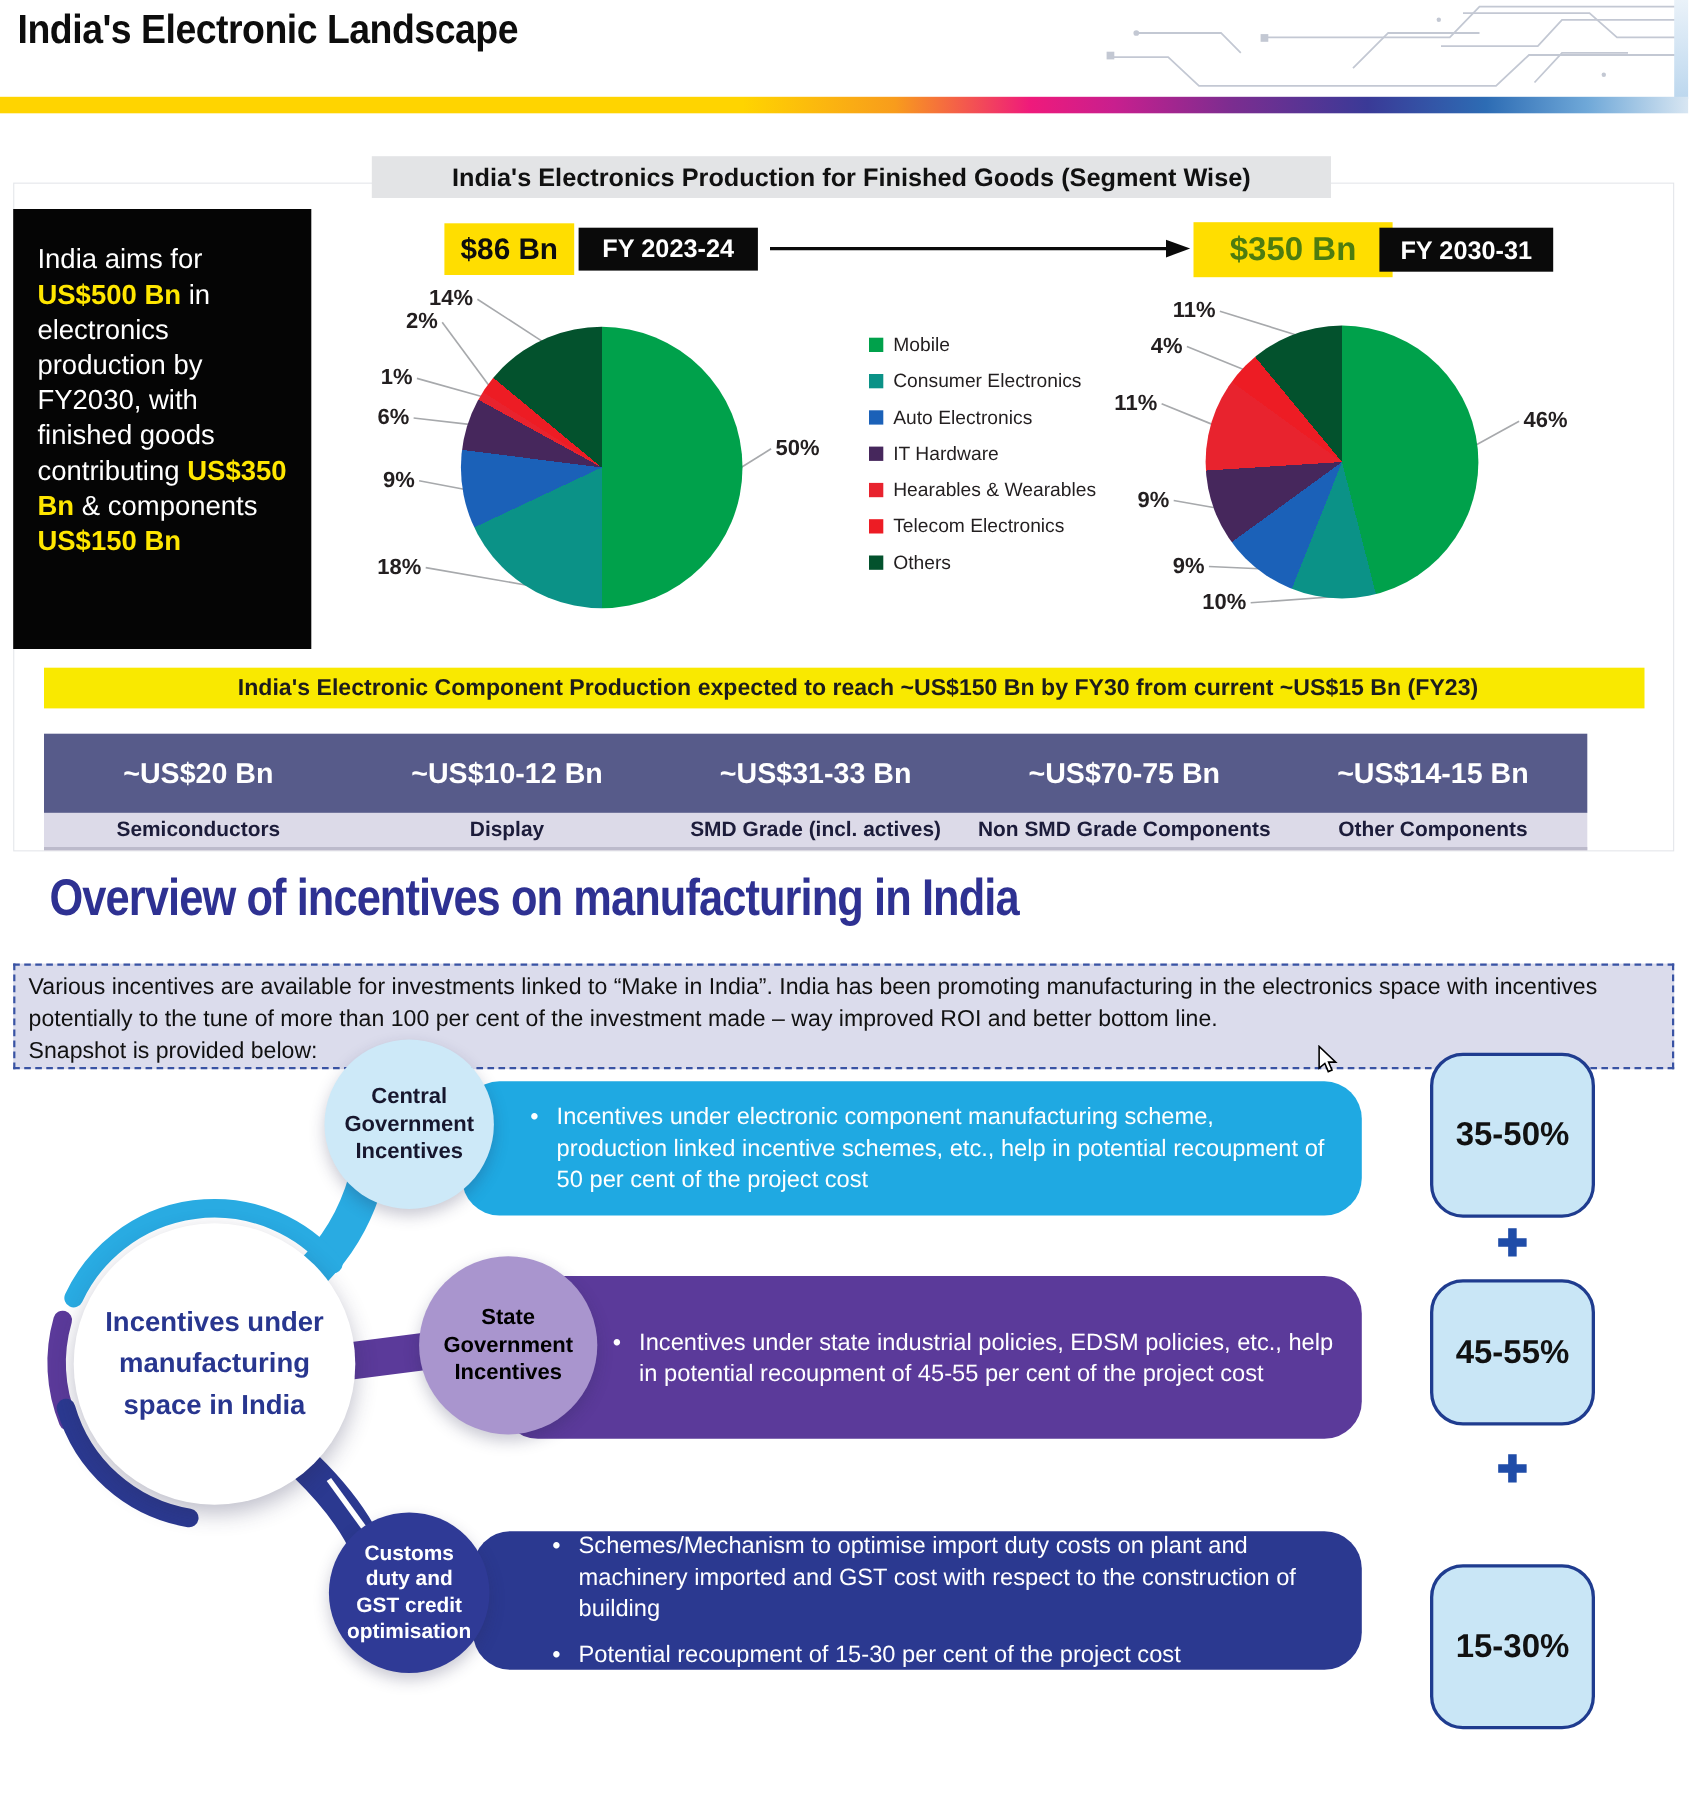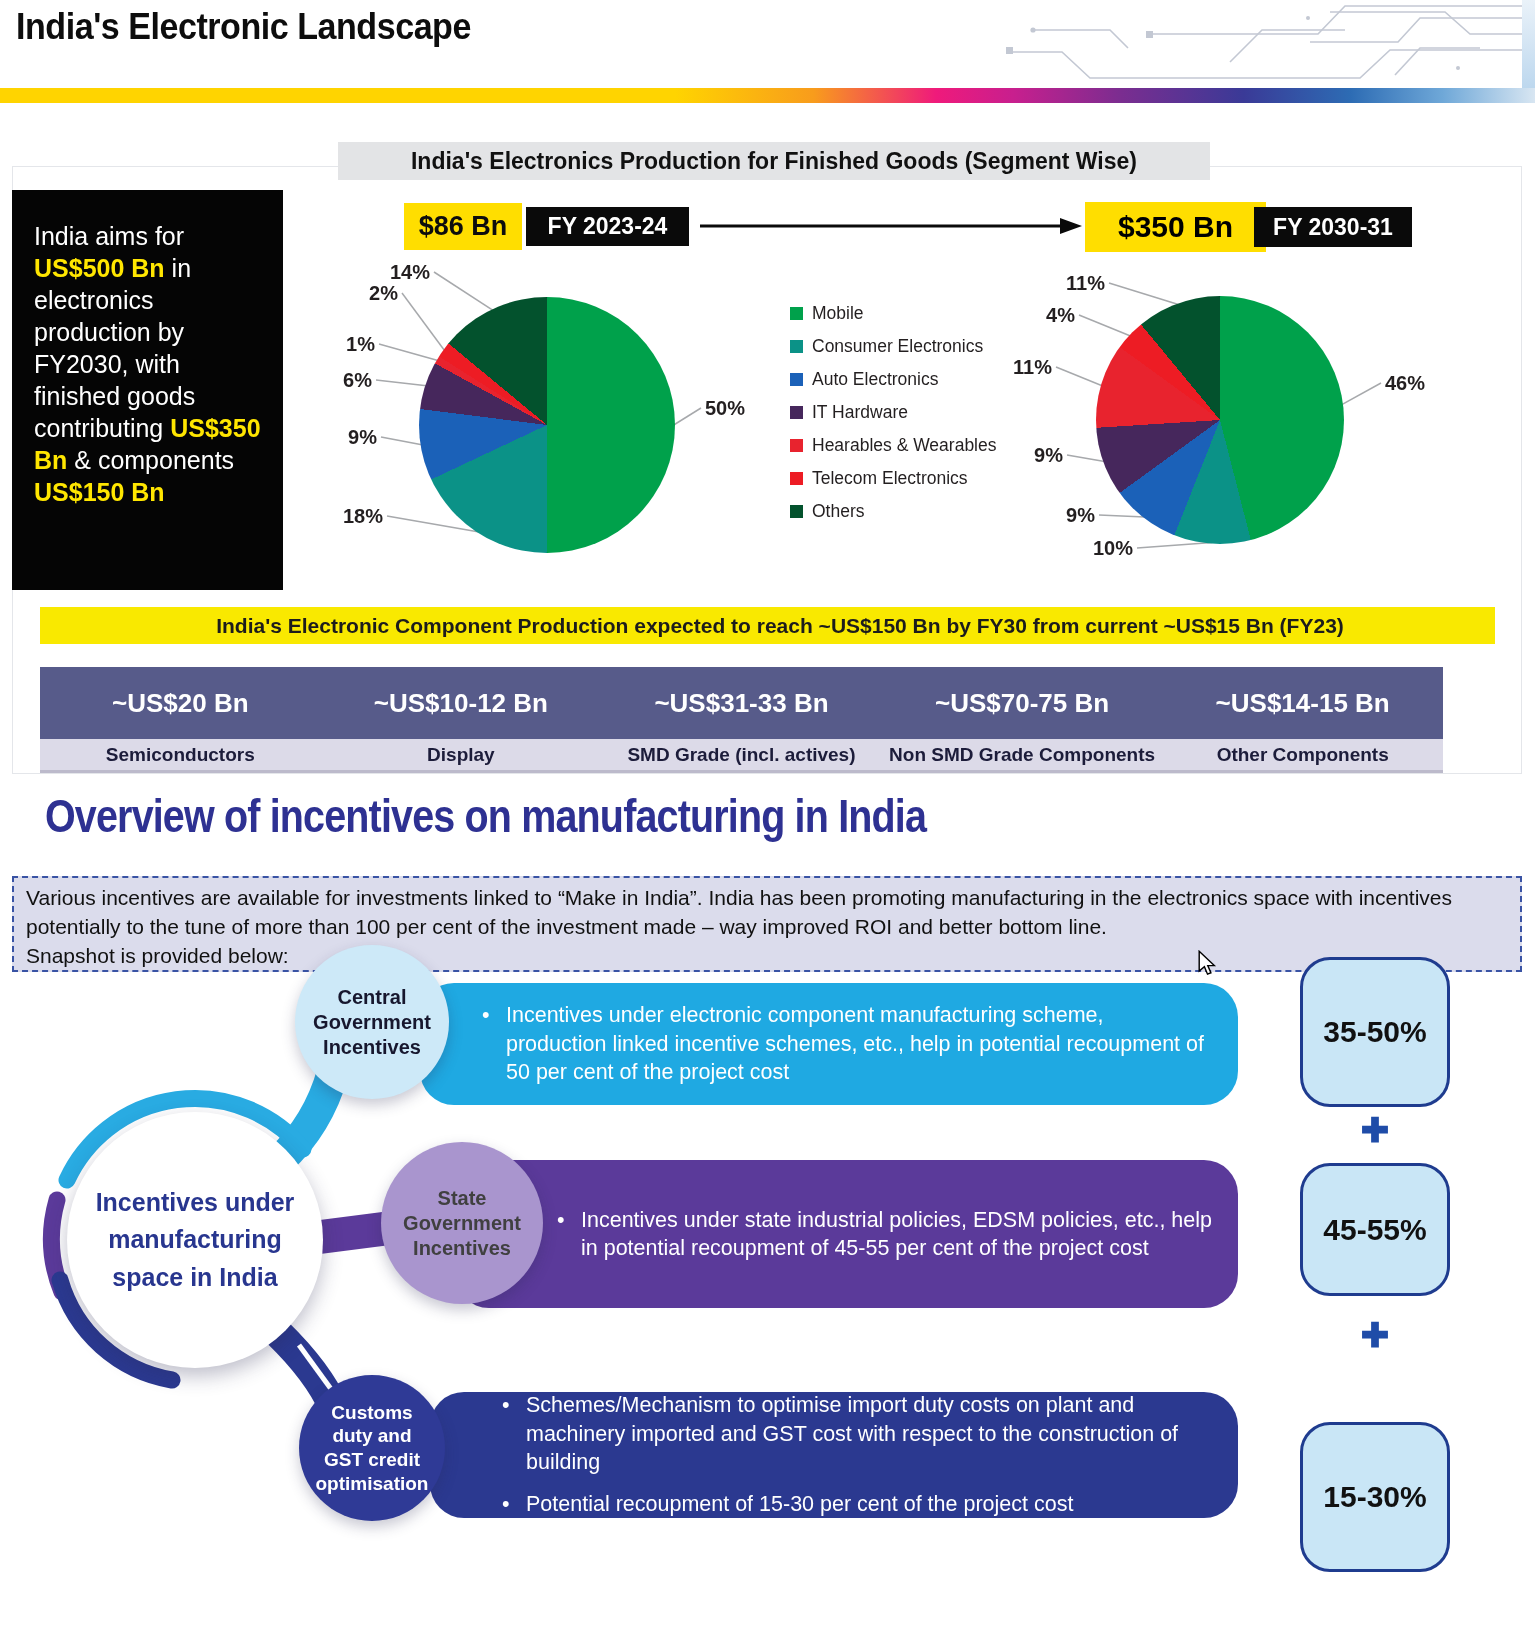--- a/index.html
+++ b/index.html
@@ -21,21 +21,21 @@
     border:1.5px solid #E4E6EA;}
   .section-title{position:absolute;left:338px;top:142px;width:872px;height:38px;background:#E3E4E6;
     display:flex;align-items:center;justify-content:center;font-size:23px;font-weight:700;color:#111;}
   .info-box{position:absolute;left:12px;top:190px;width:271px;height:400px;background:#050505;
     color:#fff;font-size:25px;line-height:1.28;padding:30px 22px;}
   .info-box .hl{color:#FFE600;font-weight:700;}
 
   .badge{position:absolute;display:flex;align-items:center;justify-content:center;font-weight:700;}
   .badge-y1{left:404px;top:203px;width:118px;height:47px;background:#FFDE00;font-size:27px;color:#0d0d0d;}
   .badge-k1{left:526px;top:207px;width:163px;height:39px;background:#0A0A0A;font-size:23px;color:#fff;}
-  .badge-y2{left:1085px;top:202px;width:181px;height:50px;background:#FFDE00;font-size:30px;color:#000000;}
+  .badge-y2{left:1085px;top:202px;width:181px;height:50px;background:#FFDE00;font-size:30px;color:#4d7c0f;}
   .badge-k2{left:1254px;top:207px;width:158px;height:40px;background:#0A0A0A;font-size:23px;color:#fff;}
   .growth-arrow{position:absolute;left:0;top:0;width:1535px;height:280px;pointer-events:none;}
 
   .pie-wrap{position:absolute;}
   .pie{position:absolute;border-radius:50%;}
   .pie-label{position:absolute;font-size:20px;font-weight:700;color:#231F20;white-space:nowrap;}
   .pie-leaders{position:absolute;left:0;top:0;width:100%;height:100%;pointer-events:none;}
 
   .legend{position:absolute;left:790px;top:303px;display:flex;flex-direction:column;gap:12px;justify-content:space-between;}
   .legend-item{display:flex;align-items:center;font-size:17.5px;color:#231F20;}
@@ -68,21 +68,21 @@
   .rect3{left:430px;top:1392px;width:808px;height:126px;background:#2B3990;}
   .row-rect ul{list-style:none;margin:0;font-size:21.5px;line-height:1.32;}
   .rect1 ul{padding:0 30px 0 60px;}
   .rect2 ul{padding:0 26px 0 100px;}
   .rect3 ul{padding:0 30px 0 70px;display:flex;flex-direction:column;gap:14px;}
   .row-rect li{position:relative;padding-left:26px;}
   .row-rect li::before{content:"•";position:absolute;left:2px;top:0;}
   .row-circle{position:absolute;border-radius:50%;z-index:4;display:flex;align-items:center;justify-content:center;
     text-align:center;font-weight:700;box-shadow:0 6px 14px rgba(40,40,80,.25);}
   .circ1{left:295px;top:945px;width:154px;height:154px;background:#CDE9F8;color:#17172e;font-size:20px;line-height:1.25;}
-  .circ2{left:381px;top:1142px;width:162px;height:162px;background:#A995CE;color:#404040;font-size:20px;line-height:1.25;}
+  .circ2{left:381px;top:1142px;width:162px;height:162px;background:#A995CE;color:#000000;font-size:20px;line-height:1.25;}
   .circ3{left:299px;top:1375px;width:146px;height:146px;background:#2F3A96;color:#fff;font-size:19px;line-height:1.25;}
   .pct-box{position:absolute;left:1300px;width:150px;background:#C9E6F6;border:3px solid #1F3C8F;border-radius:30px;
     z-index:2;display:flex;align-items:center;justify-content:center;font-size:30px;font-weight:700;color:#111;}
   .box1{top:957px;height:150px;} .box2{top:1163px;height:133px;} .box3{top:1422px;height:150px;}
   .plus{position:absolute;left:1350px;width:50px;text-align:center;font-size:34px;font-weight:700;color:#1F4CA8;z-index:2;}
   .plus1{top:1110px;} .plus2{top:1315px;}
   .cursor{position:absolute;left:1196px;top:950px;z-index:9;}
 </style>
 </head>
 <body>

